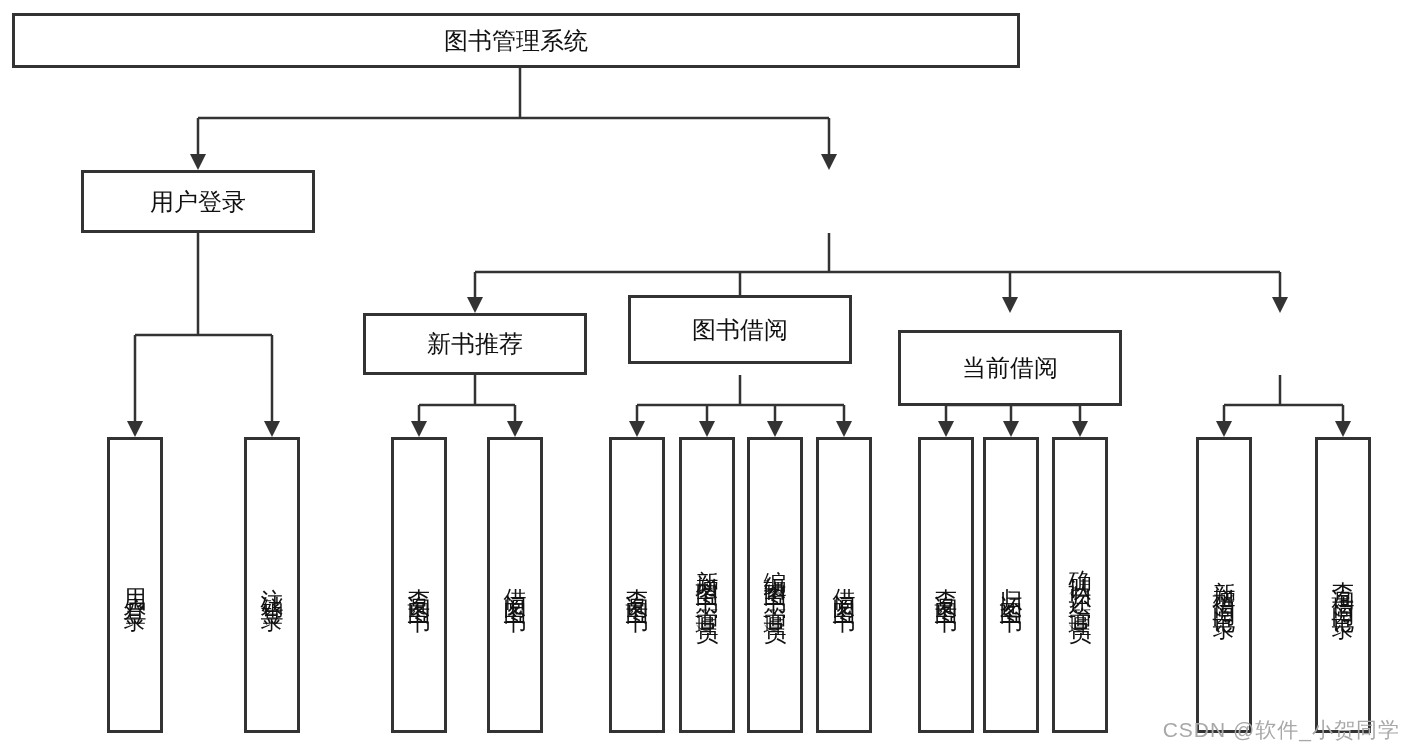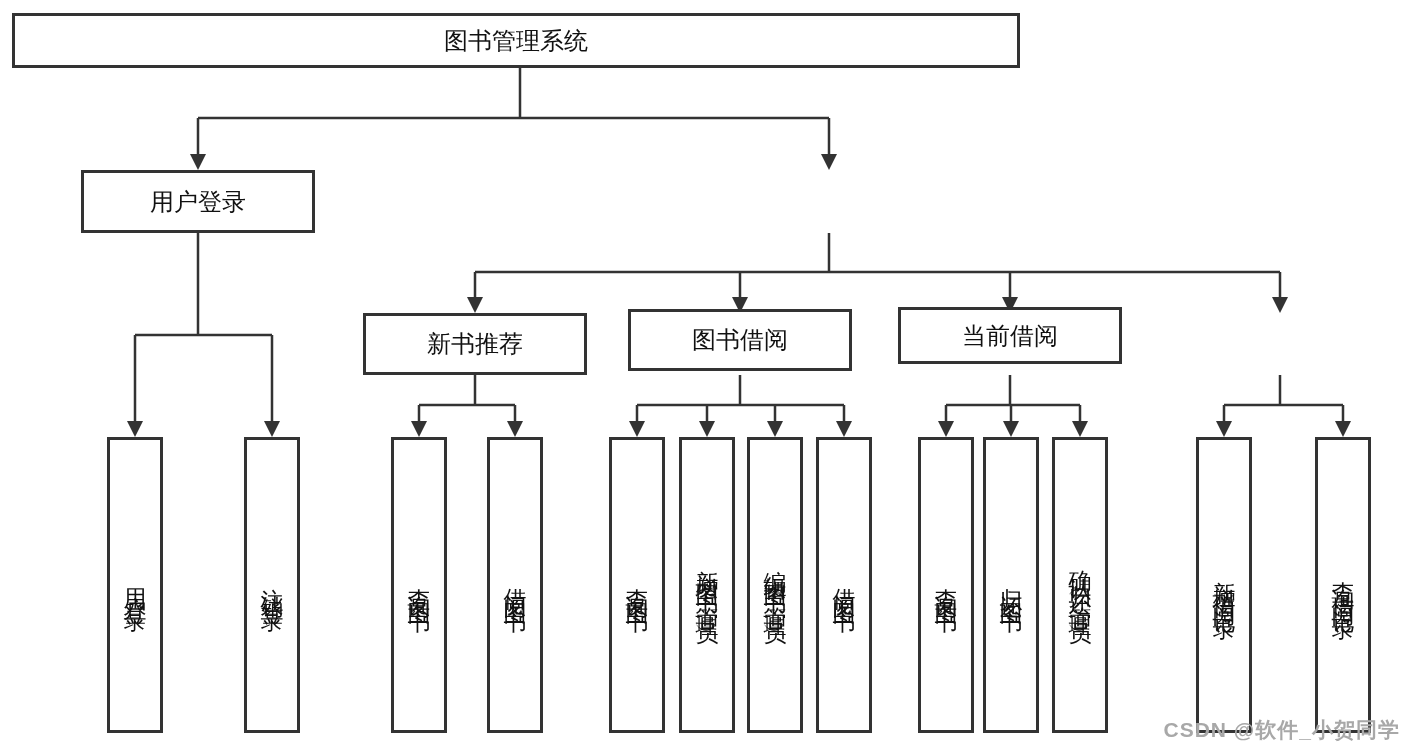--- a/index.html
+++ b/index.html
@@ -57,21 +57,20 @@
     line-height:1;
   }
   .watermark{
     position:absolute;
     right:5px;
     bottom:3px;
     font-size:21px;
     color:var(--watermark);
     letter-spacing:1px;
     z-index:5;
-    font-weight:bold;
   }
 </style>
 </head>
 <body>
 
 <div class="canvas">
 
   <svg class="connectors" viewBox="0 0 1405 747" xmlns="http://www.w3.org/2000/svg">
     <path d="M520 68 V118 M198 118 H829 M198 118 V157 M829 118 V157
              M198 233 V335 M135 335 H272 M135 335 V424 M272 335 V424
@@ -99,22 +98,22 @@
     <polygon points="1072,421 1088,421 1080,437"></polygon>
     <polygon points="1216,421 1232,421 1224,437"></polygon>
     <polygon points="1335,421 1351,421 1343,437"></polygon>
   </svg>
 
   <div class="node" style="left:12px;top:13px;width:1008px;height:55px;">图书管理系统</div>
 
   <div class="node" style="left:81px;top:170px;width:234px;height:63px;">用户登录</div>
 
   <div class="node" style="left:363px;top:313px;width:224px;height:62px;">新书推荐</div>
-  <div class="node" style="left:628px;top:309px;width:224px;height:62px;font-family:Liberation Serif, serif;">图书借阅</div>
-  <div class="node" style="left:898px;top:307px;width:224px;height:57px;">当前借阅</div>
+  <div class="node" style="left:628px;top:295px;width:224px;height:69px;font-family:Liberation Serif, serif;">图书借阅</div>
+  <div class="node" style="left:898px;top:330px;width:224px;height:76px;">当前借阅</div>
 
   <div class="node leaf" style="left:107px;top:437px;width:56px;height:296px;">
     <span class="v-text">用户登录</span>
   </div>
   <div class="node leaf" style="left:244px;top:437px;width:56px;height:296px;">
     <span class="v-text">注销登录</span>
   </div>
 
   <div class="node leaf" style="left:391px;top:437px;width:56px;height:296px;">
     <span class="v-text">查询图书</span>

